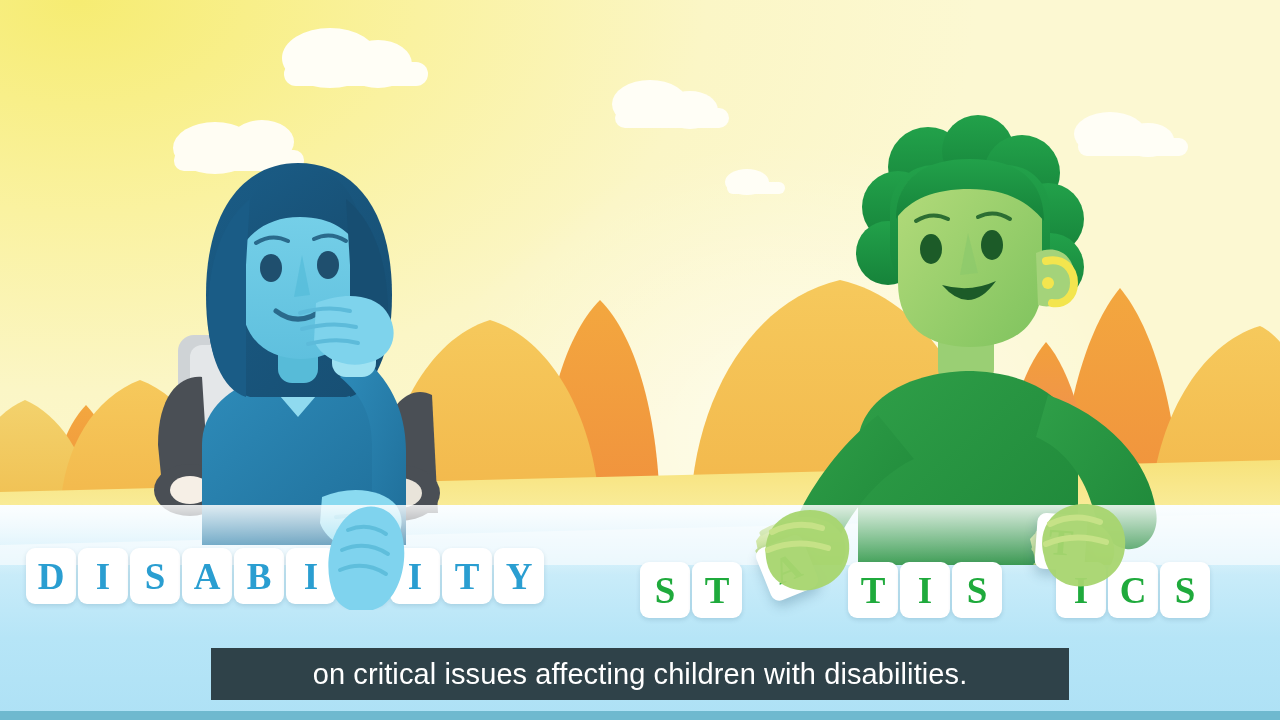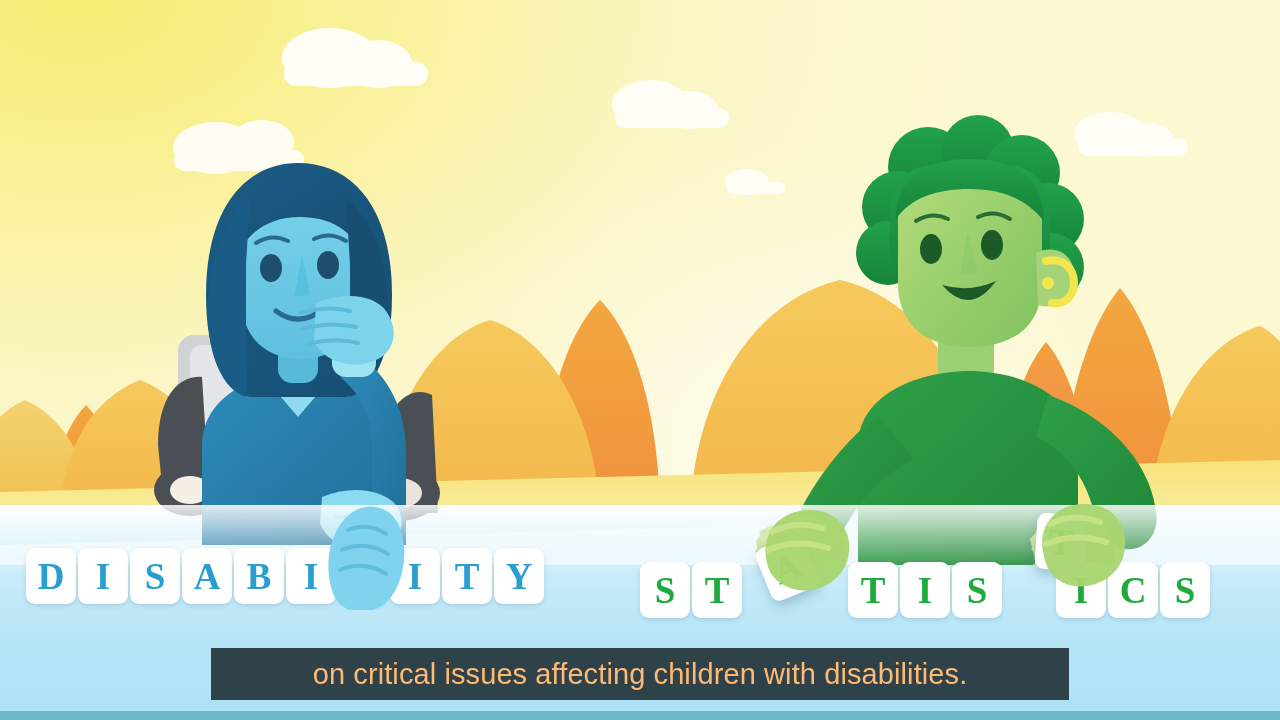--- a/index.html
+++ b/index.html
@@ -54,21 +54,21 @@
   .tile.blue { color:#2a9ed1; }
   .tile.green { color:#1faa3c; }
   .tile.lift { box-shadow:0 6px 12px rgba(40,90,120,.28); }
 
   
   .subtitle-box {
     position:absolute; left:211px; top:648px; width:858px; height:52px;
     background:#2f4249; display:flex; align-items:center; justify-content:center;
   }
   .subtitle-text {
-    color:#fdba74; font-size:29px; font-family:"Liberation Sans", sans-serif;
+    color:#ffffff; font-size:29px; font-family:"Liberation Sans", sans-serif;
     letter-spacing:.1px; white-space:nowrap;text-align:center;
   }
 </style>
 </head>
 <body>
 
 <div id="stage">
 
   <div class="sky"></div>
   <div class="sky-glow"></div>

